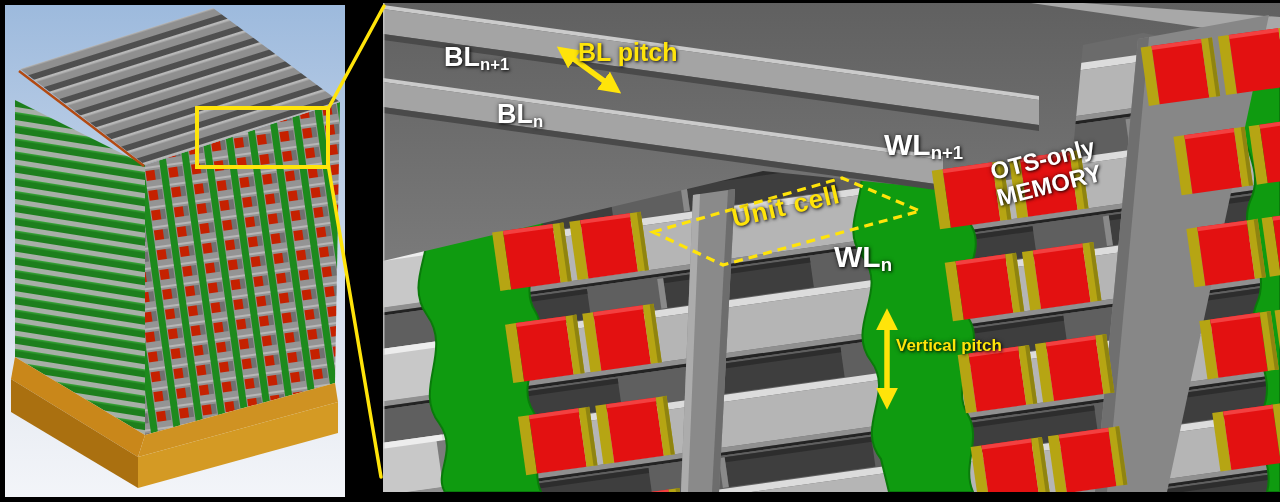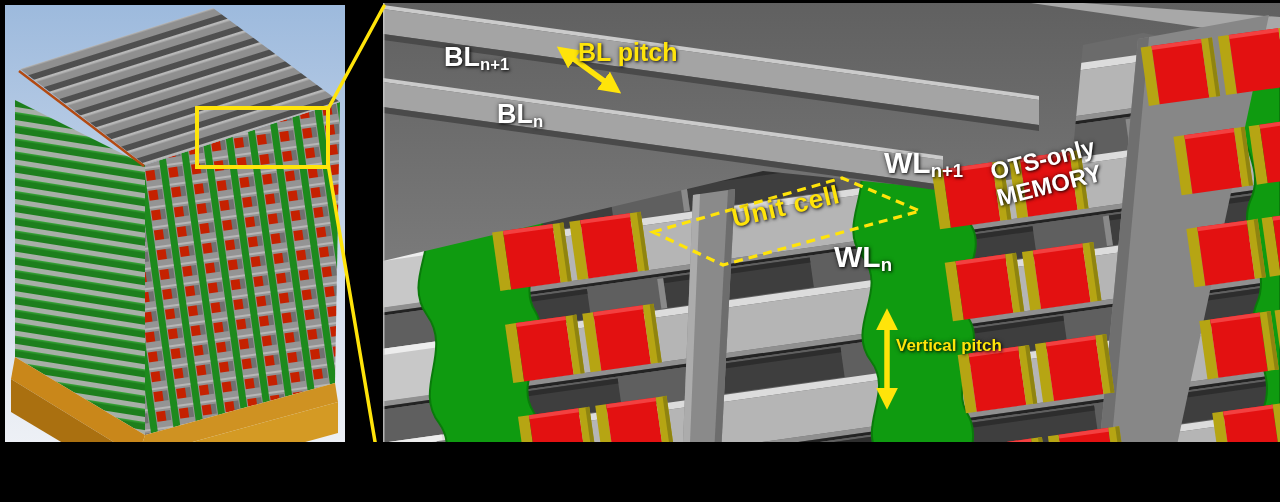--- a/index.html
+++ b/index.html
@@ -1,28 +1,28 @@
 <!DOCTYPE html>
 <html><head>
 <meta charset="utf-8">
 <style>
   html,body{margin:0;padding:0;background:#000;}
-  #stage{position:relative;width:1280px;height:442px;background:#000;overflow:hidden;
+  #stage{position:relative;width:1280px;height:502px;background:#000;overflow:hidden;
          font-family:"Liberation Sans", sans-serif;}
   #left-svg{position:absolute;left:5px;top:5px;}
   #right-svg{position:absolute;left:383px;top:3px;}
   #overlay-svg{position:absolute;left:0;top:0;pointer-events:none;}
   .lbl{position:absolute;font-weight:700;color:#fff;white-space:nowrap;
        text-shadow:1px 1px 3px rgba(0,0,0,.85),0 0 5px rgba(0,0,0,.45);}
   .yellow{color:#FFE40A;}
   .sub{font-size:.62em;position:relative;top:.22em;font-weight:700;}
   #lbl-bl-next{left:444px;top:42px;font-size:27px;}
   #lbl-bl-pitch{left:578px;top:38px;font-size:25px;}
   #lbl-bl-n{left:497px;top:99px;font-size:27px;text-align:center;}
-  #lbl-wl-next{left:884px;top:128px;font-size:30px;margin-top:18px;}
+  #lbl-wl-next{left:884px;top:128px;font-size:30px;}
   #lbl-ots{left:946px;top:146px;width:200px;font-size:24px;line-height:1.12;
            text-align:center;transform:rotate(-14deg);}
   #lbl-unit{left:688px;top:191px;width:196px;font-size:26px;text-align:center;
             transform:rotate(-13deg);letter-spacing:1px;}
   #lbl-wl-n{left:834px;top:240px;font-size:30px;}
   #lbl-vpitch{left:896px;top:336px;font-size:17px;}
 </style>
 </head>
 <body>
 

